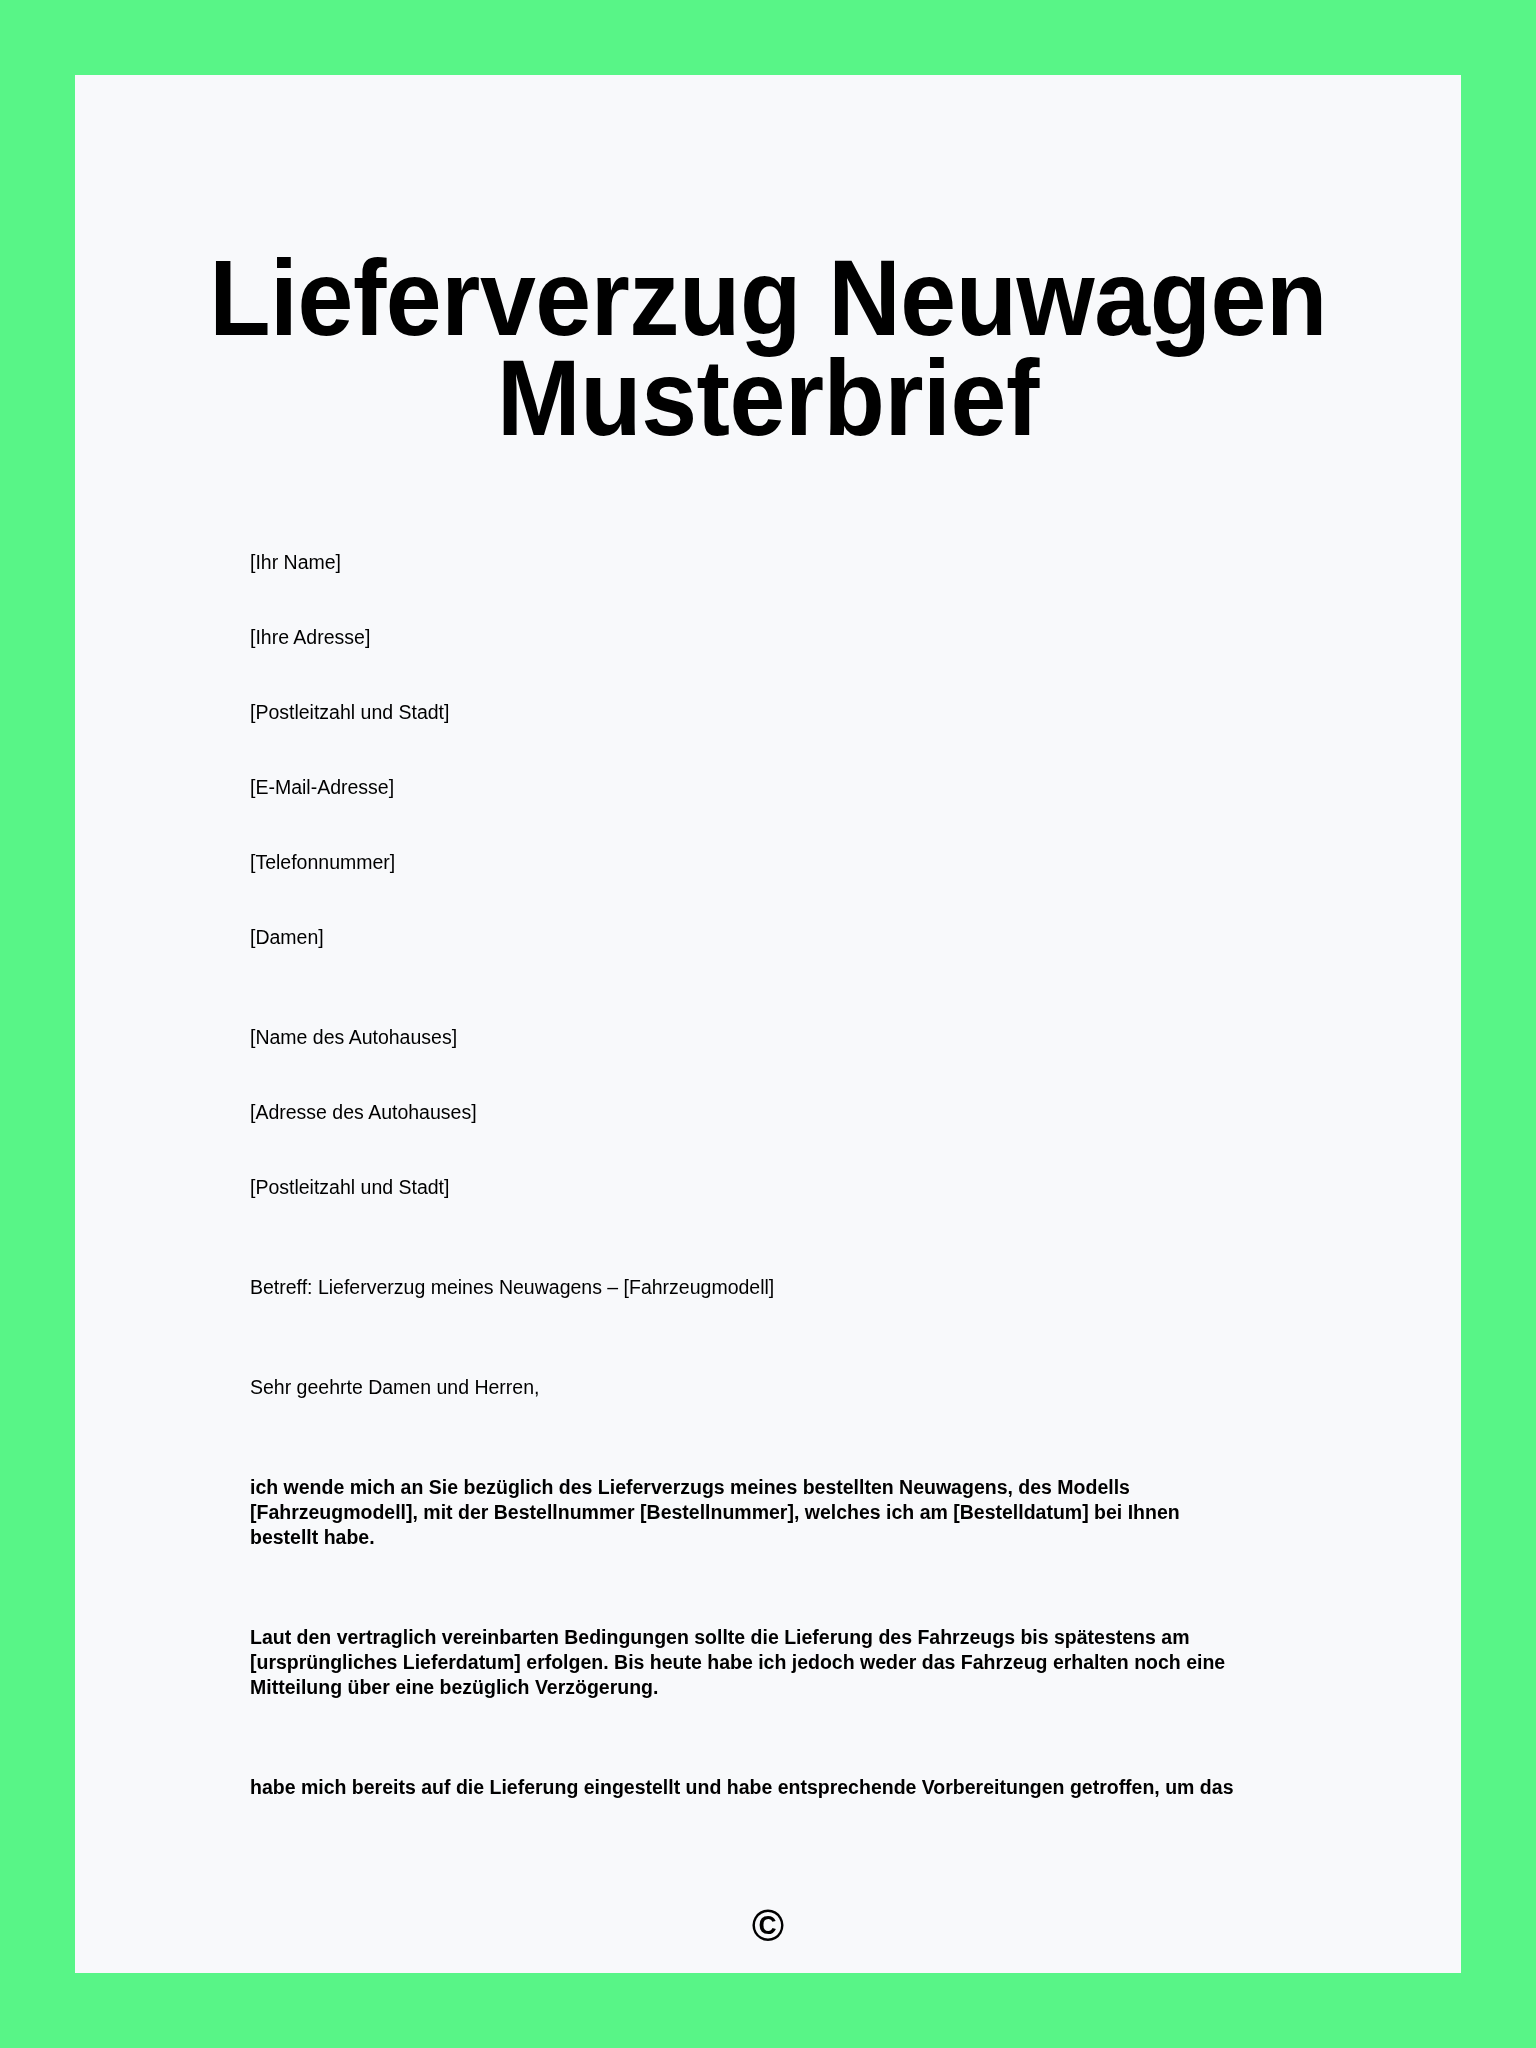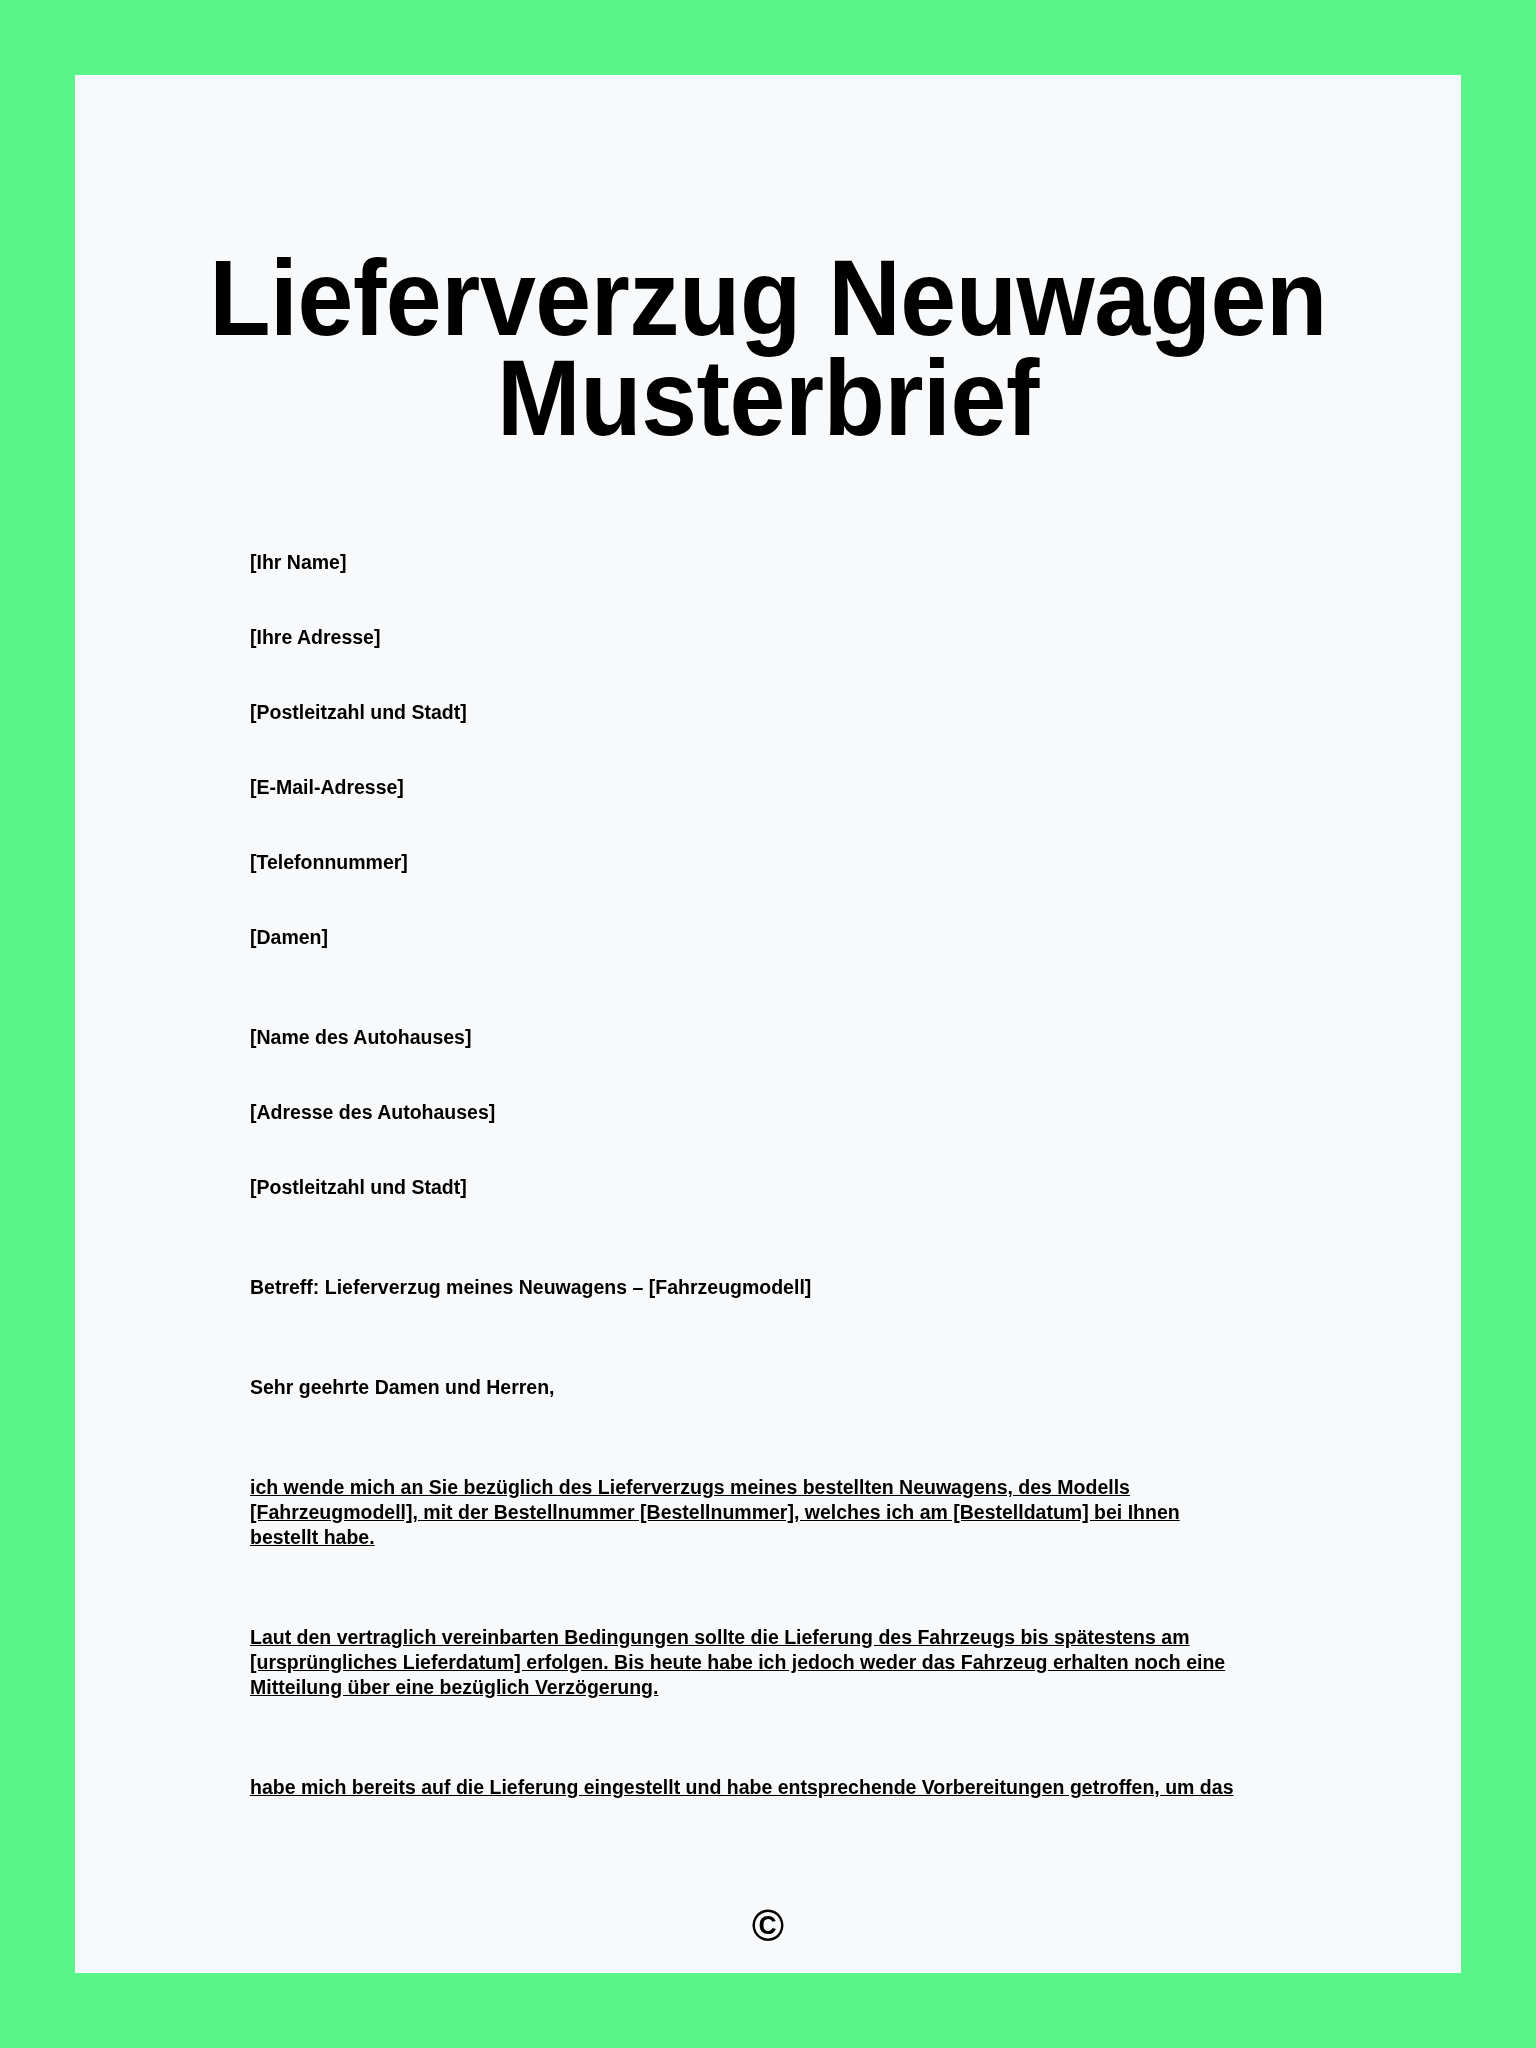--- a/index.html
+++ b/index.html
@@ -33,35 +33,35 @@
     font-weight: bold;
     font-size: 108px;
     line-height: 100px;
     letter-spacing: -0.5px;
     transform: scaleX(0.93);
     transform-origin: center;
   }
   .line {
     position: absolute;
     left: 250px;
-    font-weight: bold;
+    font-weight: normal;
     font-size: 19.5px;
     line-height: 25px;
     white-space: nowrap;
   }
   .para {
     position: absolute;
     left: 250px;
     width: 1040px;
     font-weight: bold;
     font-size: 19.5px;
     line-height: 25px;
     margin: 0;
   }
-  .para span { display: block; white-space: nowrap; text-decoration: underline; }
+  .para span { display: block; white-space: nowrap; }
   .copyright {
     position: absolute;
     left: 748px;
     top: 1906px;
     width: 40px;
     height: 40px;
     text-align: center;
     font-weight: bold;
     font-size: 44px;
     line-height: 40px;

